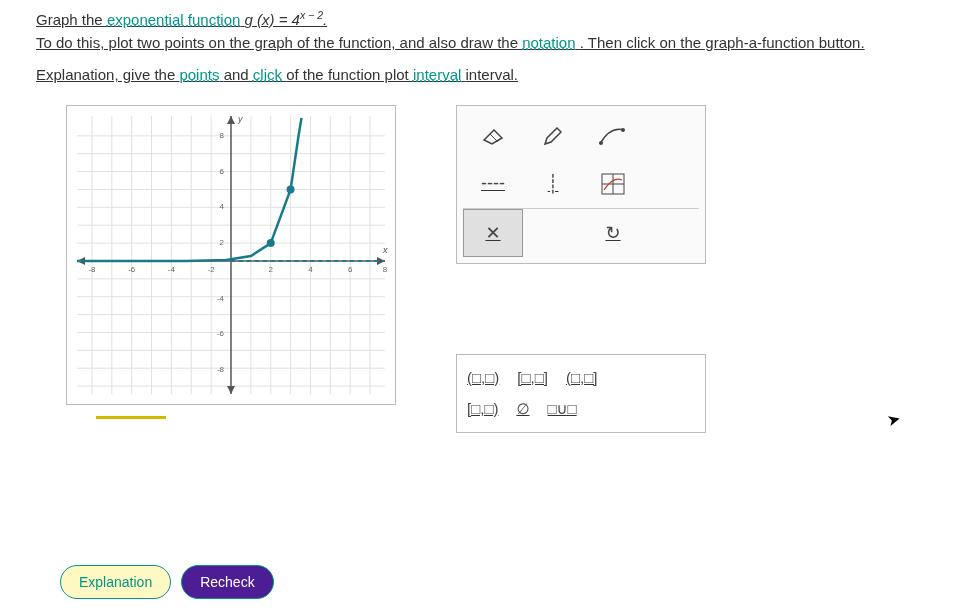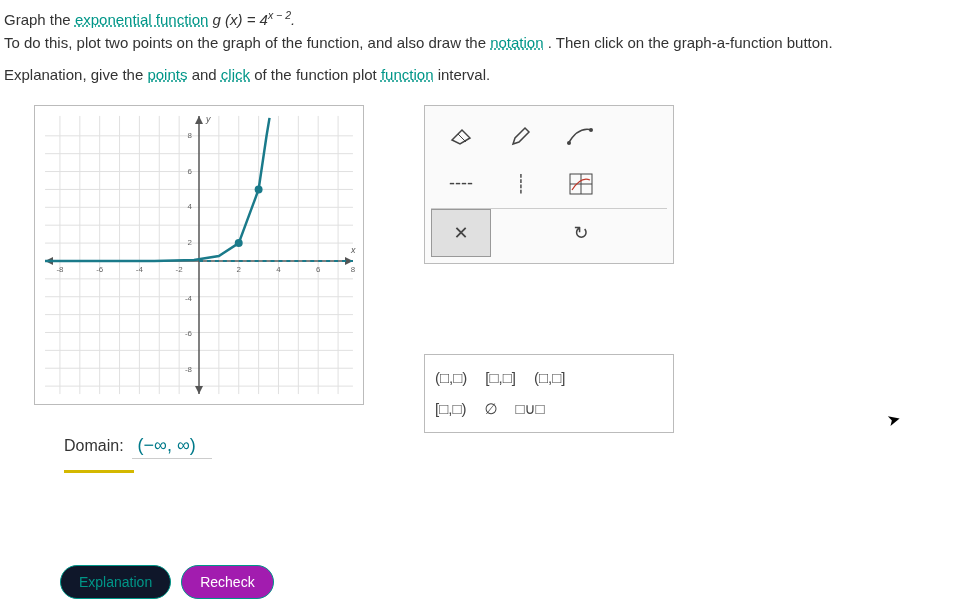--- a/index.html
+++ b/index.html
@@ -9,23 +9,24 @@
     font-family: Arial, Helvetica, sans-serif;
     background: #f5f5f5;
     color: #333;
     width: 960px;
     height: 611px;
     overflow: hidden;
     position: relative;
   }
   .page {
     background: #fff;
-    padding: 8px 20px 20px 4px;
+    padding: 8px 20px 20px 36px;
     height: 100%;
     position: relative;
+    text-decoration: underline;
   }
   .instructions { font-size: 15px; line-height: 1.5; color: #333; }
   .link { color: #009688; text-decoration: underline dotted; }
   .math { font-style: italic; }
   sup { font-size: 0.7em; }
   .work-area { display: flex; margin-top: 18px; gap: 20px; }
   .left-col { width: 400px; }
   .right-col { flex: 1; position: relative; }
   .graph-box {
     border: 1px solid #bbb;
@@ -81,24 +82,24 @@
     position: absolute;
     bottom: 12px; left: 60px;
     display: flex; gap: 10px;
   }
   .btn {
     padding: 8px 18px;
     border-radius: 20px;
     border: 1px solid #009688;
     font-size: 14px;
     cursor: pointer;
-    background: #0f172a;
+    background: #fef9c3;
     color: #009688;
   }
-  .btn.primary { background: #a21caf; color: #fff; }
+  .btn.primary { background: #4c1d95; color: #fff; }
   .cursor-arrow {
     position: absolute;
     right: 60px; top: 410px;
     font-size: 16px; color: #000;
     transform: rotate(-15deg);
   }
   .yellow-underline {
     display: inline-block;
     width: 70px; height: 3px;
     background: #d4b800;
@@ -121,21 +122,21 @@
       <span>To do this, plot two points on the graph of the function, and also draw the </span>
       <span class="link">notation</span>
       <span>. Then click on the graph-a-function button.</span>
     </div>
     <div style="margin-top:10px;">
       <span>Explanation, give the </span>
       <span class="link">points</span>
       <span> and </span>
       <span class="link">click</span>
       <span> of the function plot </span>
-      <span class="link">function</span>
+      <span class="link">interval</span>
       <span> interval.</span>
     </div>
   </div>
 
   <div class="work-area">
     <div class="left-col">
       <div class="graph-box">
         <svg viewBox="0 0 330 300">
 
           <g stroke="#e0e0e0" stroke-width="1">
@@ -198,24 +199,20 @@
 
           <line x1="165" y1="156" x2="320" y2="156" stroke="#1a7a8a" stroke-width="2" stroke-dasharray="4,4"></line>
 
           <path d="M 10 156 L 120 156 L 160 155 L 185 151 L 205 138 L 225 84 L 233 30 L 236 12" stroke="#1a7a8a" stroke-width="2.5" fill="none"></path>
 
           <circle cx="205" cy="138" r="4" fill="#1a7a8a"></circle>
           <circle cx="225" cy="84" r="4" fill="#1a7a8a"></circle>
         </svg>
       </div>
 
-      <div class="answer-row">
-        <span>Domain:</span>
-        <span class="answer-value">(−∞, ∞)</span>
-      </div>
       <div class="yellow-underline"></div>
     </div>
 
     <div class="right-col">
       <div class="toolbox">
         <div class="tool-row">
           <div class="tool-cell">
             <svg width="26" height="20">
                 <path d="M4 14 L14 4 L22 12 L12 18 Z" fill="none" stroke="#444" stroke-width="1.5"></path>
                 <line x1="10" y1="8" x2="18" y2="16" stroke="#444"></line>

